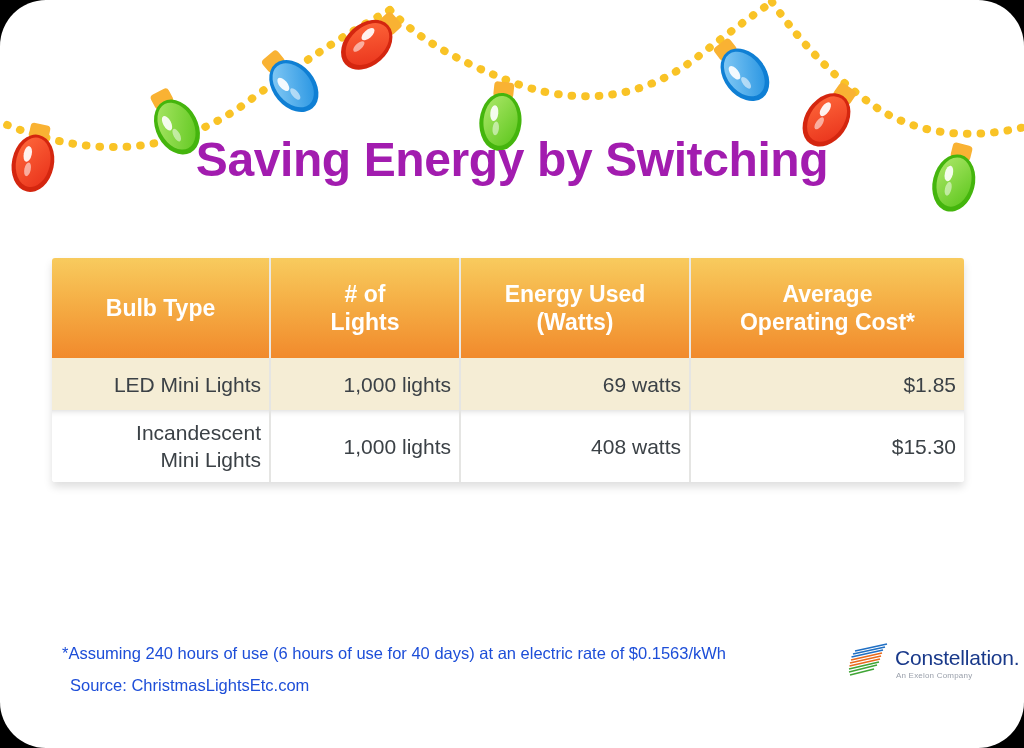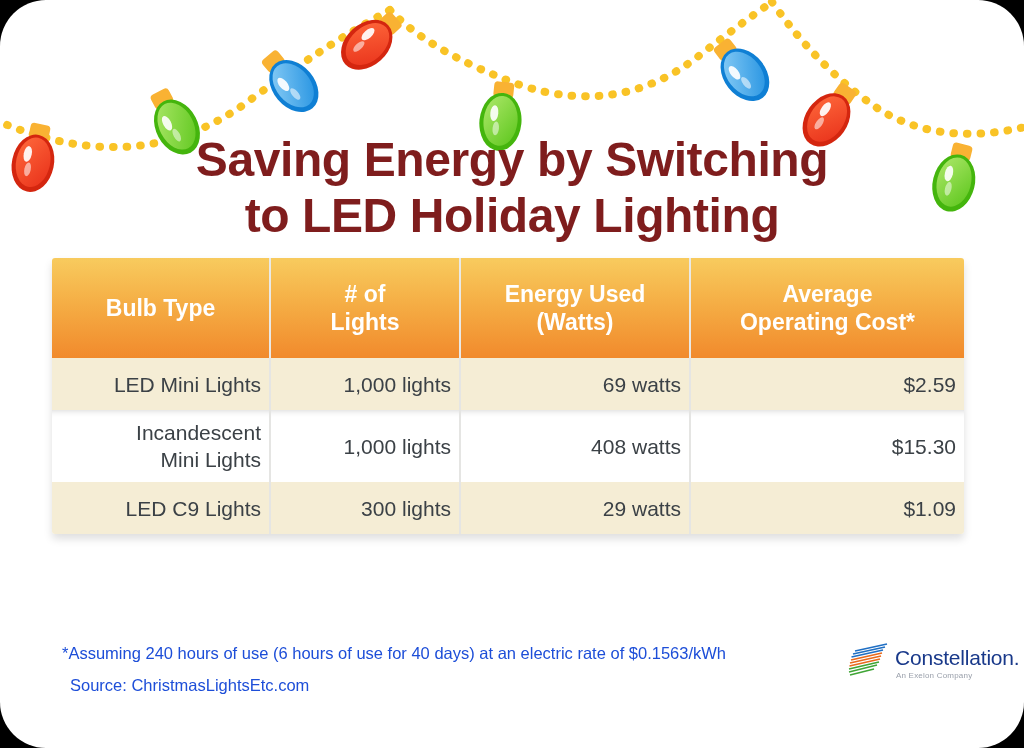--- a/index.html
+++ b/index.html
@@ -32,21 +32,21 @@
 
   
   .title-block {
     position: absolute;
     top: 132px;
     left: 0;
     width: 1024px;
     text-align: center;
   }
   .title-line {
-    color: #7f1d1d;
+    color: #a21caf;
     font-family: "Liberation Sans", sans-serif;
     font-weight: bold;
     font-size: 48px;
     line-height: 56px;
     letter-spacing: -0.4px;
   }
 
   
   .table-wrap {
     position: absolute;
@@ -210,21 +210,20 @@
     <g transform="translate(846,92) rotate(35)">
       <use href="#bulbRed"></use>
       </g>
     <g transform="translate(962,150) rotate(14)">
       <use href="#bulbGreen"></use>
       </g>
   </svg>
 
   <div class="title-block">
     <div class="title-line">Saving Energy by Switching</div>
-    <div class="title-line">to LED Holiday Lighting</div>
   </div>
 
   <div class="table-wrap">
     <table class="data">
       <thead>
         <tr>
           <th class="c0">
             <span>Bulb Type</span>
           </th>
           <th class="c1">
@@ -239,37 +238,31 @@
             <span>Average</span><br>
             <span>Operating Cost*</span>
           </th>
         </tr>
       </thead>
       <tbody>
         <tr class="odd">
           <td>LED Mini Lights</td>
           <td>1,000 lights</td>
           <td>69 watts</td>
-          <td>$2.59</td>
+          <td>$1.85</td>
         </tr>
         <tr class="even">
           <td>
             <span>Incandescent</span><br>
             <span>Mini Lights</span>
           </td>
           <td>1,000 lights</td>
           <td>408 watts</td>
           <td>$15.30</td>
         </tr>
-        <tr class="odd">
-          <td>LED C9 Lights</td>
-          <td>300 lights</td>
-          <td>29 watts</td>
-          <td>$1.09</td>
-        </tr>
       </tbody>
     </table>
   </div>
 
   <div class="footnotes">
     <div>*Assuming 240 hours of use (6 hours of use for 40 days) at an electric rate of $0.1563/kWh</div>
     <div class="footnote-source">Source: ChristmasLightsEtc.com</div>
   </div>
 
   <div class="logo">

